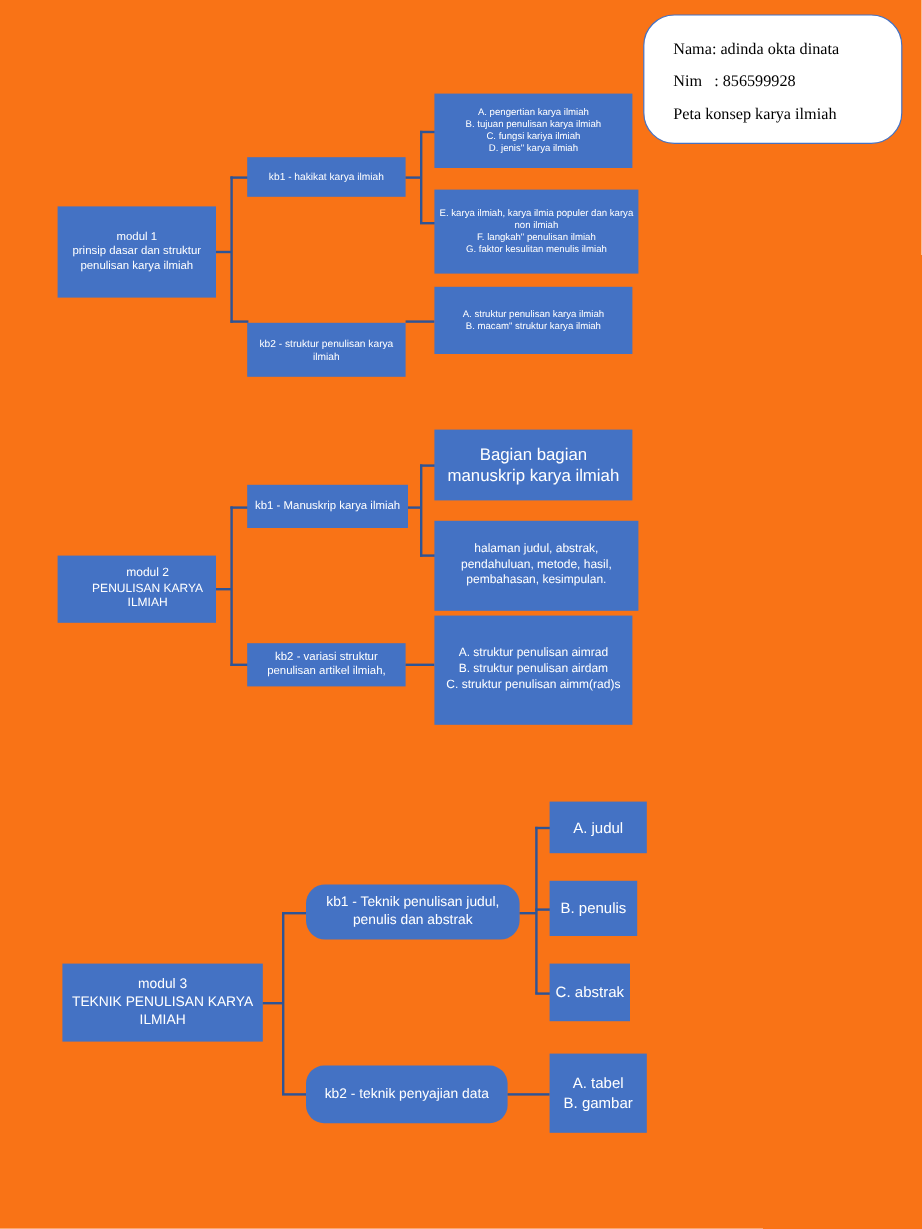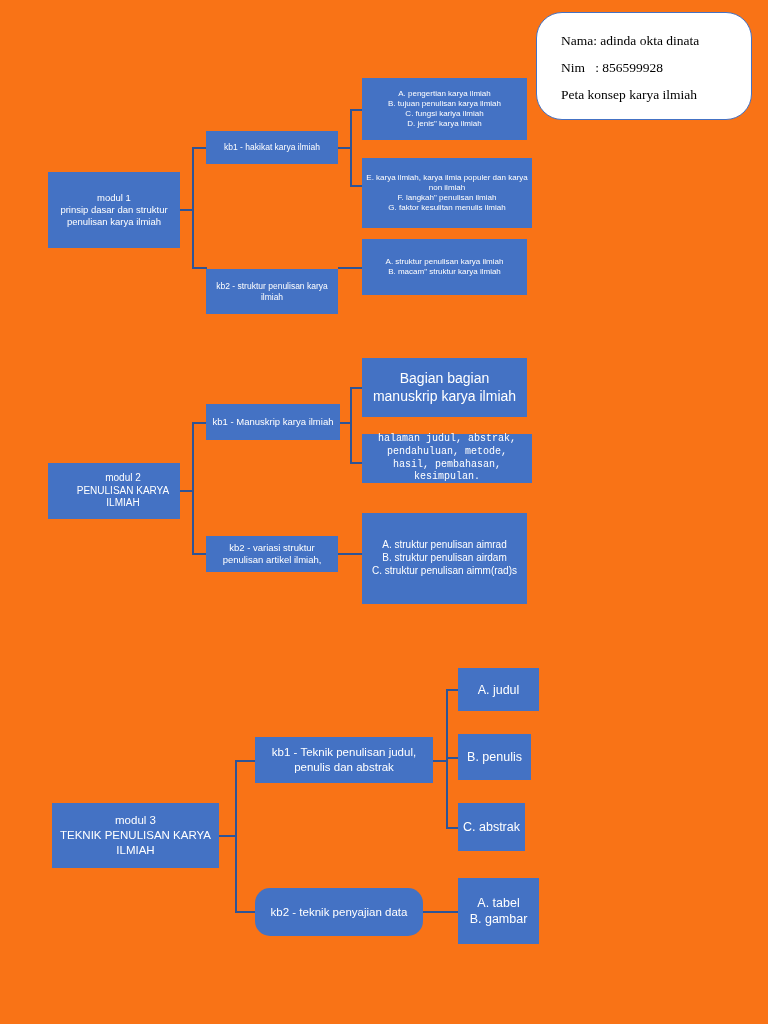--- a/index.html
+++ b/index.html
@@ -107,39 +107,39 @@
 
   <div class="node" style="left:206px; top:404px; width:134px; height:36px; font-size:9.5px;">kb1 - Manuskrip karya ilmiah</div>
 
   <div class="connector h" style="left:340px; top:422px; width:11px;"></div>
   <div class="connector v" style="left:350px; top:387px; height:77px;"></div>
   <div class="connector h" style="left:350px; top:387px; width:13px;"></div>
   <div class="connector h" style="left:350px; top:462px; width:13px;"></div>
 
   <div class="node" style="left:362px; top:358px; width:165px; height:59px; font-size:14px;">Bagian bagian manuskrip karya ilmiah</div>
 
-  <div class="node" style="left:362px; top:434px; width:170px; height:49px; font-size:10px;font-family:Liberation Mono, monospace;">halaman judul, abstrak, pendahuluan, metode, hasil, pembahasan, kesimpulan.</div>
+  <div class="node" style="left:362px; top:434px; width:170px; height:75px; font-size:10px;">halaman judul, abstrak, pendahuluan, metode, hasil, pembahasan, kesimpulan.</div>
 
   <div class="node" style="left:206px; top:536px; width:132px; height:36px; font-size:9.5px;">kb2 - variasi struktur penulisan artikel ilmiah,</div>
 
   <div class="connector h" style="left:338px; top:553px; width:24px;"></div>
 
   <div class="node" style="left:362px; top:513px; width:165px; height:91px; font-size:10px;">A. struktur penulisan aimrad
 B. struktur penulisan airdam
 C. struktur penulisan aimm(rad)s</div>
 
   <div class="node" style="left:52px; top:803px; width:167px; height:65px; font-size:11.5px;">modul 3
 TEKNIK PENULISAN KARYA ILMIAH</div>
 
   <div class="connector h" style="left:219px; top:835px; width:17px;"></div>
   <div class="connector v" style="left:235px; top:760px; height:152px;"></div>
   <div class="connector h" style="left:235px; top:760px; width:21px;"></div>
   <div class="connector h" style="left:235px; top:911px; width:21px;"></div>
 
-  <div class="node" style="left:255px; top:737px; width:178px; height:46px; font-size:11.5px;">kb1 - Teknik penulisan judul, penulis dan abstrak</div>
+  <div class="node" style="left:255px; top:737px; width:178px; height:46px; font-size:11.5px;border-radius:16px;">kb1 - Teknik penulisan judul, penulis dan abstrak</div>
 
   <div class="connector h" style="left:433px; top:760px; width:14px;"></div>
   <div class="connector v" style="left:446px; top:689px; height:139px;"></div>
   <div class="connector h" style="left:446px; top:689px; width:13px;"></div>
   <div class="connector h" style="left:446px; top:757px; width:13px;"></div>
   <div class="connector h" style="left:446px; top:827px; width:13px;"></div>
 
   <div class="node" style="left:458px; top:668px; width:81px; height:43px; font-size:12.5px;">A. judul</div>
 
   <div class="node" style="left:458px; top:734px; width:73px; height:46px; font-size:12.5px;">B. penulis</div>

